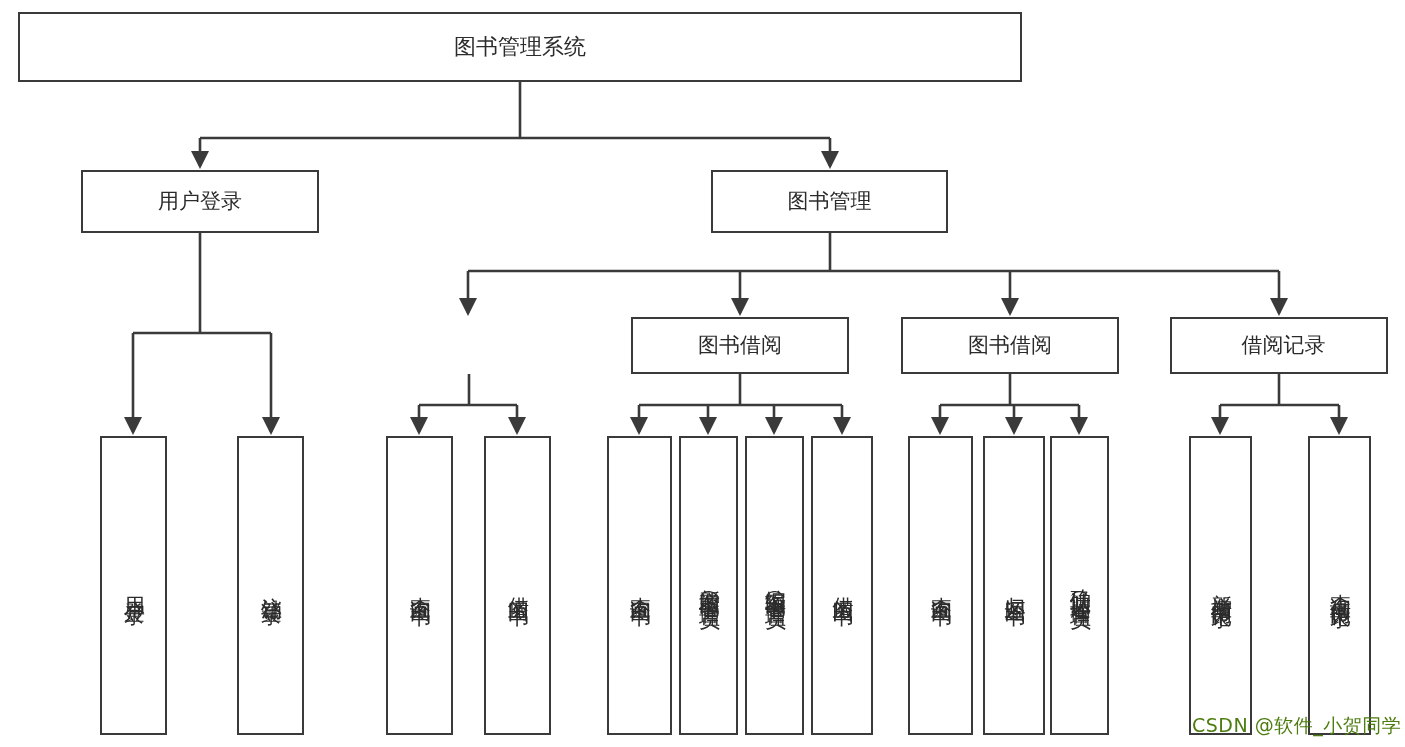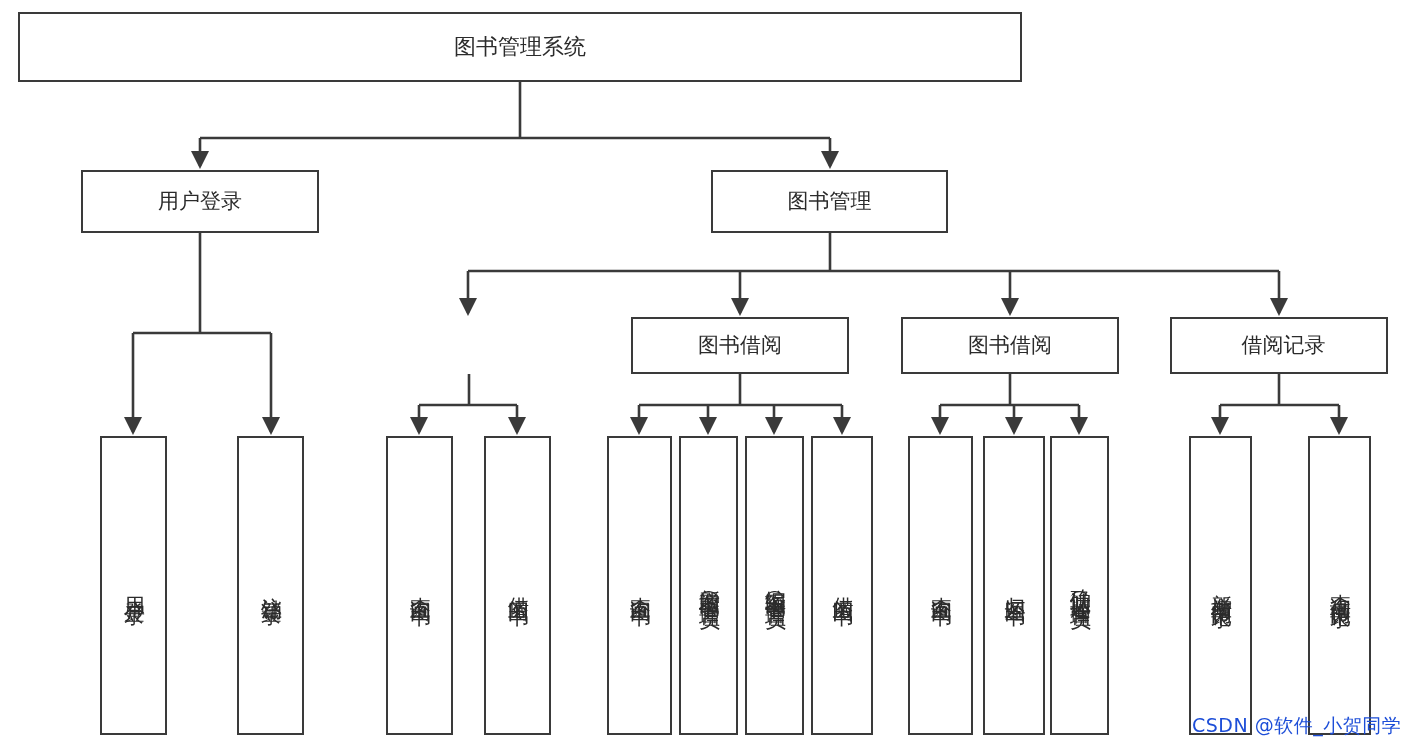--- a/index.html
+++ b/index.html
@@ -56,21 +56,21 @@
   .node.leaf .node-label {
     writing-mode: vertical-rl;
     text-orientation: upright;
     letter-spacing: 3px;
     line-height: 1.04;
     max-height: 100%;
   }
   .watermark {
     position: absolute;
     font-size: 19px;
-    color: #1d4ed8;
+    color: #4d7c0f;
     white-space: nowrap;
     letter-spacing: 0.5px;
     user-select: none;
   }
 </style>
 </head>
 <body>
 
 <div id="diagram-root">
 

